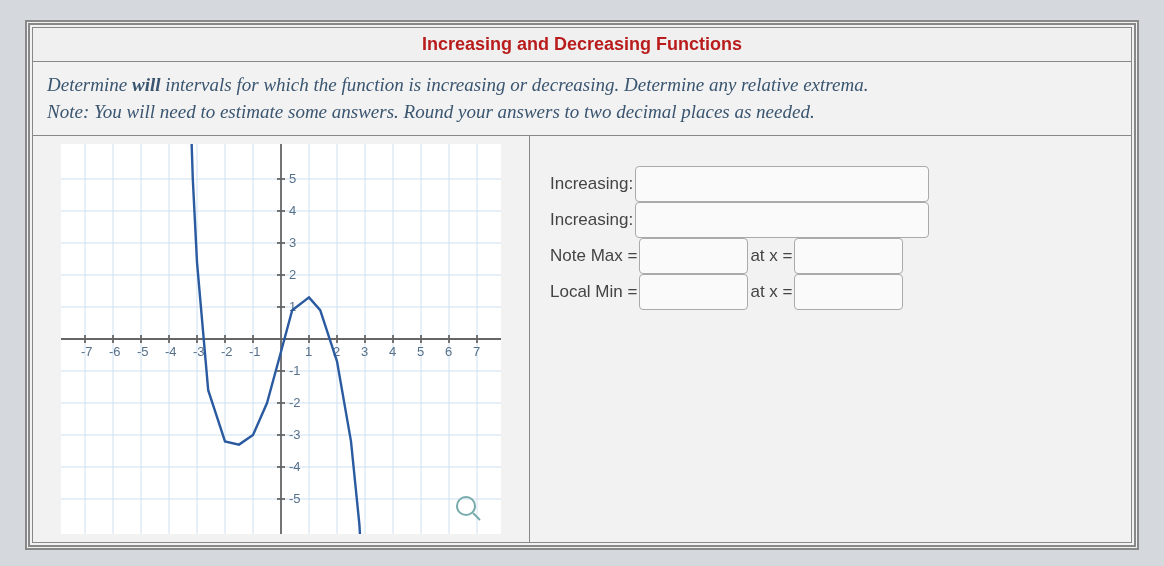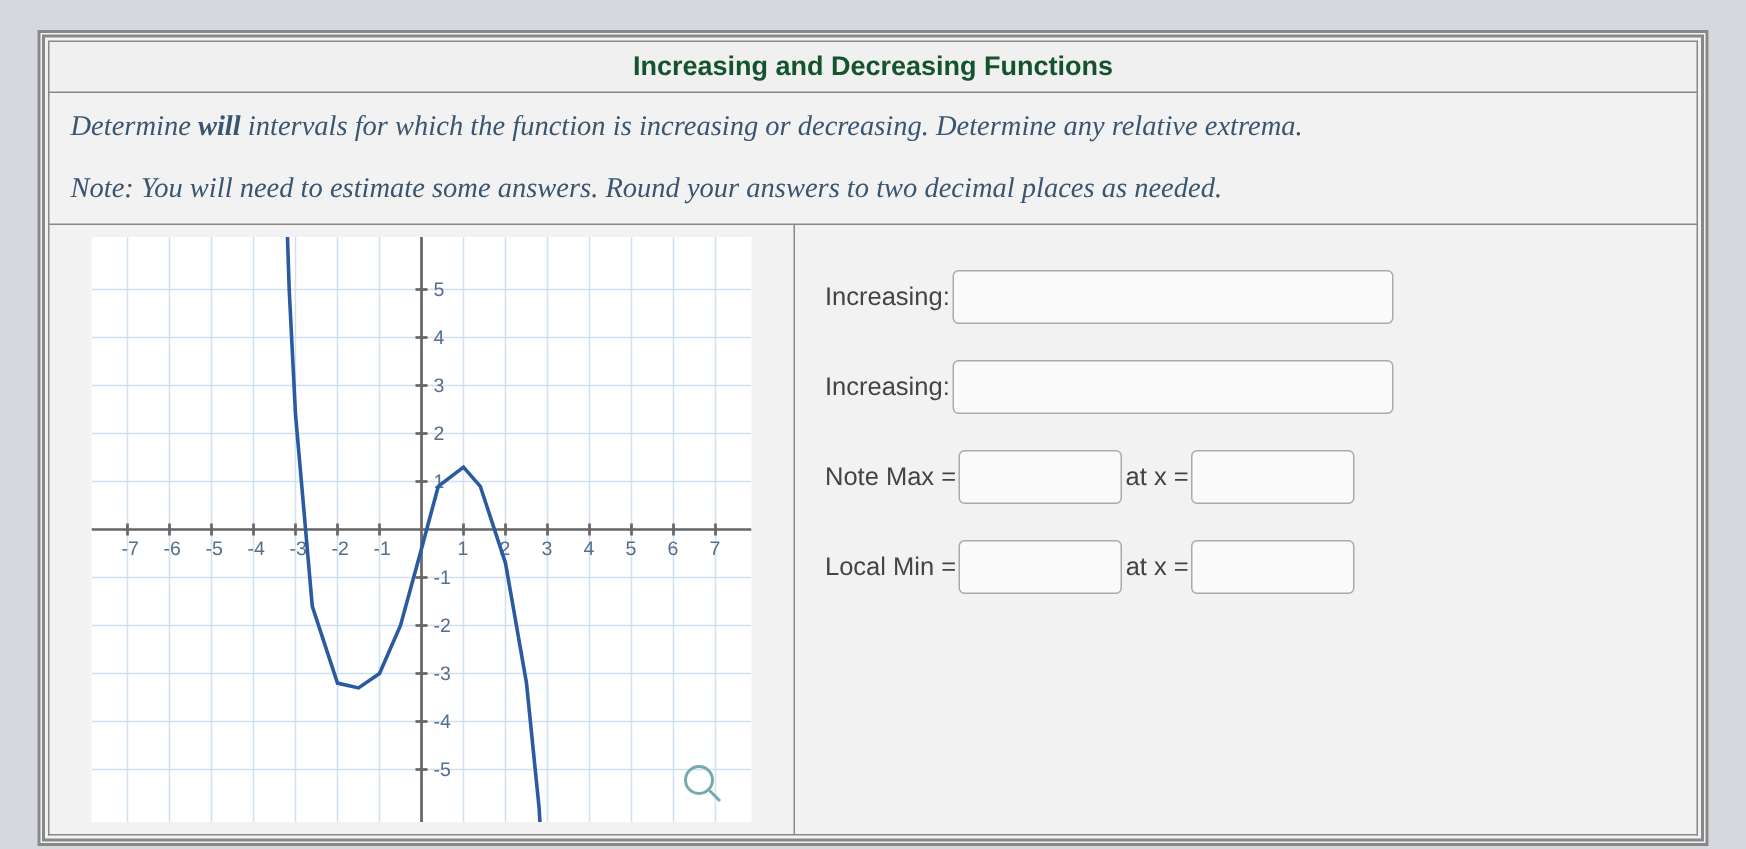--- a/index.html
+++ b/index.html
@@ -1,41 +1,41 @@
 <!DOCTYPE html>
 <html><head>
 <meta charset="utf-8">
 <style>
 body{margin:0;background:#d5d8dc;font-family:Georgia,serif;padding:20px;display:flex;justify-content:center}
 .panel{width:1100px;background:#f2f2f2;border:5px double #888;padding:2px}
-.title-row{border:1px solid #888;padding:6px;text-align:center;font-family:Verdana,sans-serif;font-weight:bold;font-size:18px;color:#14532d;background:#f0f0f0}
+.title-row{border:1px solid #888;padding:6px;text-align:center;font-family:Verdana,sans-serif;font-weight:bold;font-size:18px;color:#b91c1c;background:#f0f0f0}
 .instructions{border:1px solid #888;border-top:none;padding:10px 14px;font-style:italic;color:#3a5570;font-size:19px;line-height:1.4}
 .instructions b{font-weight:bold}
 .body-row{display:flex;border:1px solid #888;border-top:none}
 .graph-cell{flex:0 0 480px;border-right:1px solid #888;padding:8px;display:flex;justify-content:center;align-items:flex-start}
 .answers{flex:1;padding:30px 20px;font-family:Verdana,sans-serif;color:#444}
-.answer-row{display:flex;align-items:center;margin-bottom:24px;gap:2px}
+.answer-row{display:flex;align-items:center;gap:2px}
 .answer-row label{font-size:17px;white-space:nowrap}
 .answer-row .long{width:280px}
 .answer-row .short{width:95px}
 input[type=text]{height:30px;border:1px solid #aaa;border-radius:4px;background:#fafafa;font-size:15px;padding:2px 6px}
 svg{background:#fff}
 .axline{stroke:#666;stroke-width:1.8}
 .grid{stroke:#cfe0f0;stroke-width:1}
 .ticktxt{font:13px sans-serif;fill:#56708a}
 .curve{stroke:#2a5aa0;stroke-width:2.4;fill:none}
 </style>
 </head>
 <body>
 
 <div class="panel">
   <div class="title-row">Increasing and Decreasing Functions</div>
   <div class="instructions">
     <div id="prompt">Determine <b>will</b> intervals for which the function is increasing or decreasing. Determine any relative extrema.</div>
-    <div style="margin-top:14px">Note: You will need to estimate some answers. Round your answers to two decimal places as needed.</div>
+    <div style="">Note: You will need to estimate some answers. Round your answers to two decimal places as needed.</div>
   </div>
   <div class="body-row">
     <div class="graph-cell">
       <svg id="chart" width="440" height="390">
           <line class="grid" x1="24" y1="0" x2="24" y2="390"></line>
           <line class="grid" x1="52" y1="0" x2="52" y2="390"></line>
           <line class="grid" x1="80" y1="0" x2="80" y2="390"></line>
           <line class="grid" x1="108" y1="0" x2="108" y2="390"></line>
           <line class="grid" x1="136" y1="0" x2="136" y2="390"></line>
           <line class="grid" x1="164" y1="0" x2="164" y2="390"></line>

